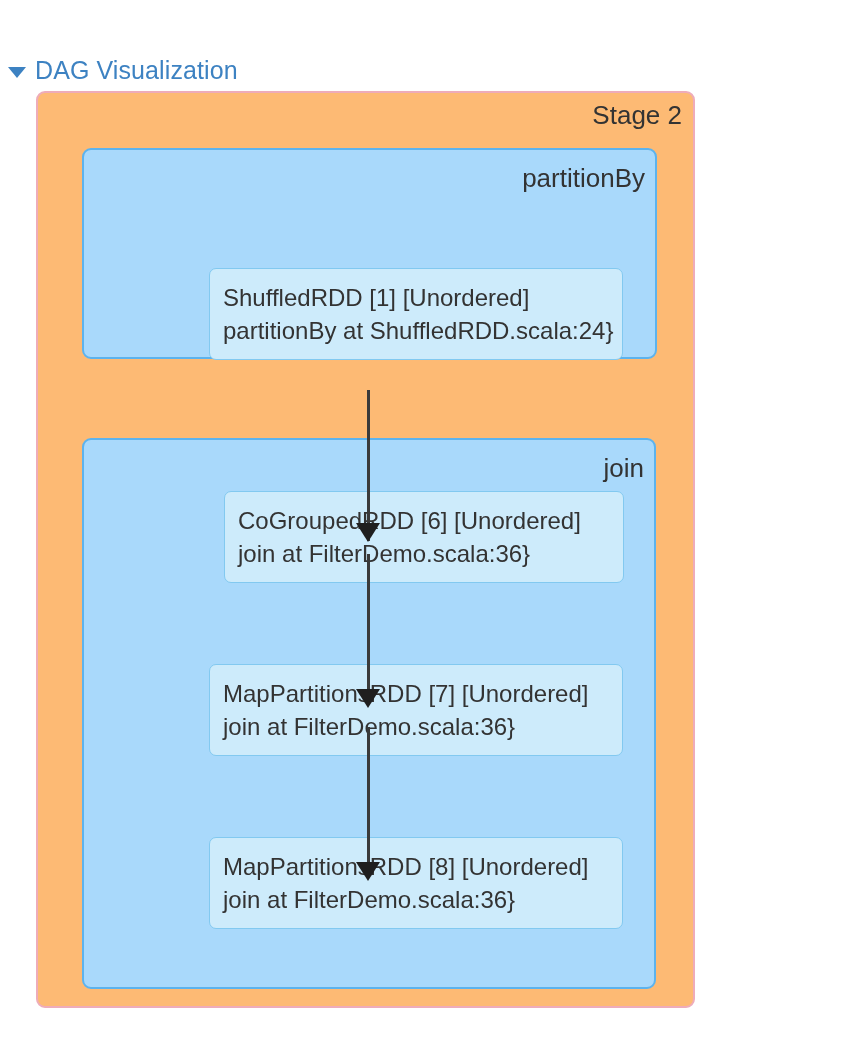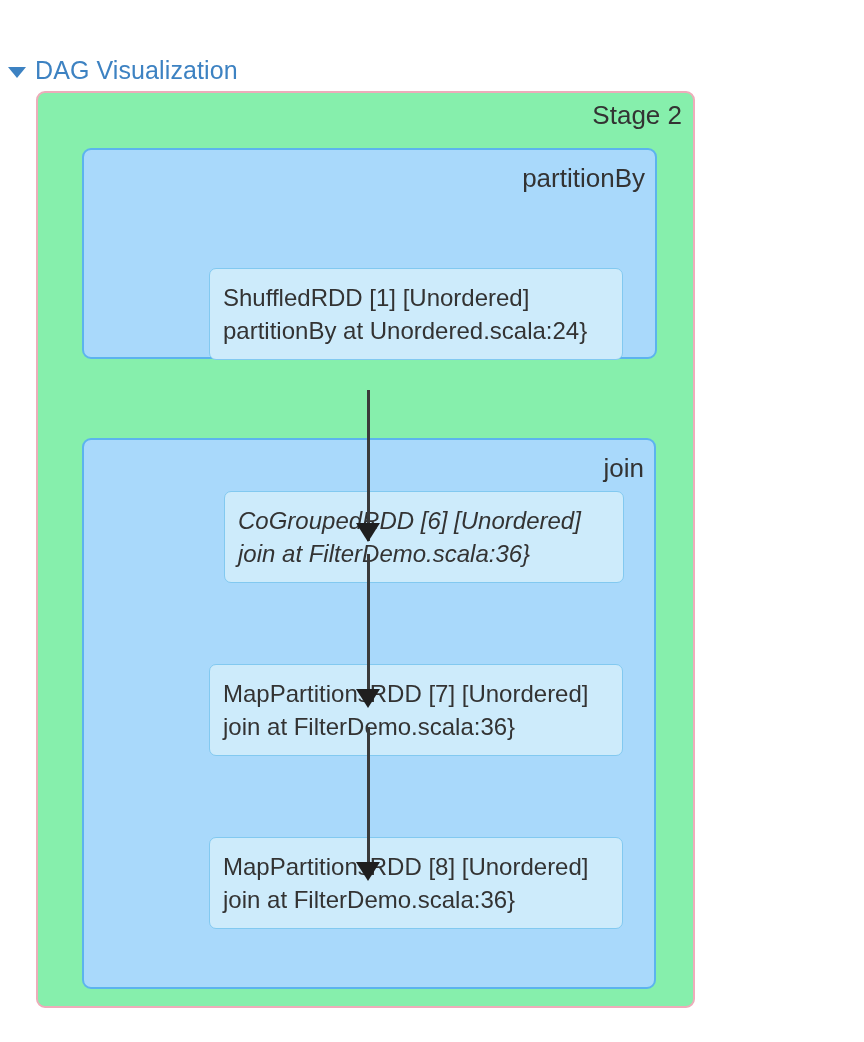--- a/index.html
+++ b/index.html
@@ -45,21 +45,21 @@
 
   
   #stage-frame {
     position: absolute;
     left: 36px;
     top: 91px;
     width: 659px;
     height: 917px;
     border: 2px solid #eeacba;
     border-radius: 9px;
-    background: #86efac;
+    background: #fdba74;
     box-sizing: border-box;
   }
   #stage-label {
     position: absolute;
     right: 11px;
     top: 7px;
     font-size: 26px;
     color: #333333;
     line-height: 1.2;
   }
@@ -106,21 +106,21 @@
     width: 414px;
     height: 92px;
   }
   .rdd-line {
     font-size: 24px;
     color: #333333;
     line-height: 33px;
     white-space: nowrap;
   }
   #node-shuffledrdd-1 { left: 125px; top: 118px; }
-  #node-cogroupedrdd-6 { left: 140px; top: 51px; width: 400px; font-style: italic; }
+  #node-cogroupedrdd-6 { left: 140px; top: 51px; width: 400px; }
   #node-mappartitionsrdd-7 { left: 125px; top: 224px; }
   #node-mappartitionsrdd-8 { left: 125px; top: 397px; }
 
   
   .edge {
     position: absolute;
     width: 3px;
     background: #3a3a3a;
   }
   .arrowhead {
@@ -148,21 +148,21 @@
 
 <div id="stage-frame">
 
   <span id="stage-label">Stage 2</span>
 
   <div id="cluster-partitionby" class="cluster">
     <span class="cluster-label">partitionBy</span>
 
     <div id="node-shuffledrdd-1" class="rdd-node">
       <div class="rdd-line">ShuffledRDD [1] [Unordered]</div>
-      <div class="rdd-line">partitionBy at Unordered.scala:24}</div>
+      <div class="rdd-line">partitionBy at ShuffledRDD.scala:24}</div>
     </div>
   </div>
 
   <div id="cluster-join" class="cluster">
     <span class="cluster-label">join</span>
 
     <div id="node-cogroupedrdd-6" class="rdd-node">
       <div class="rdd-line">CoGroupedRDD [6] [Unordered]</div>
       <div class="rdd-line">join at FilterDemo.scala:36}</div>
     </div>

